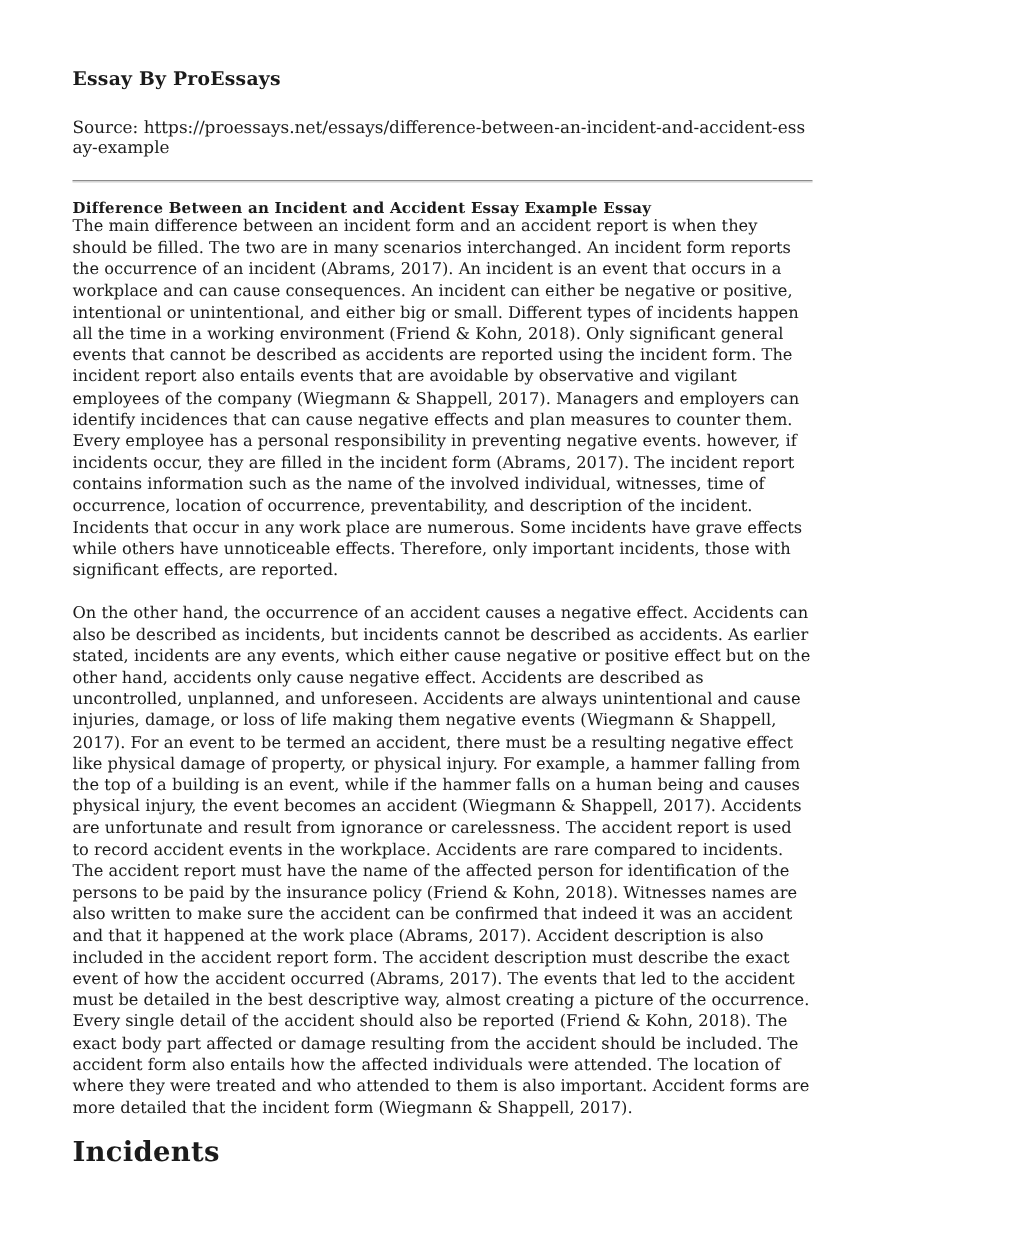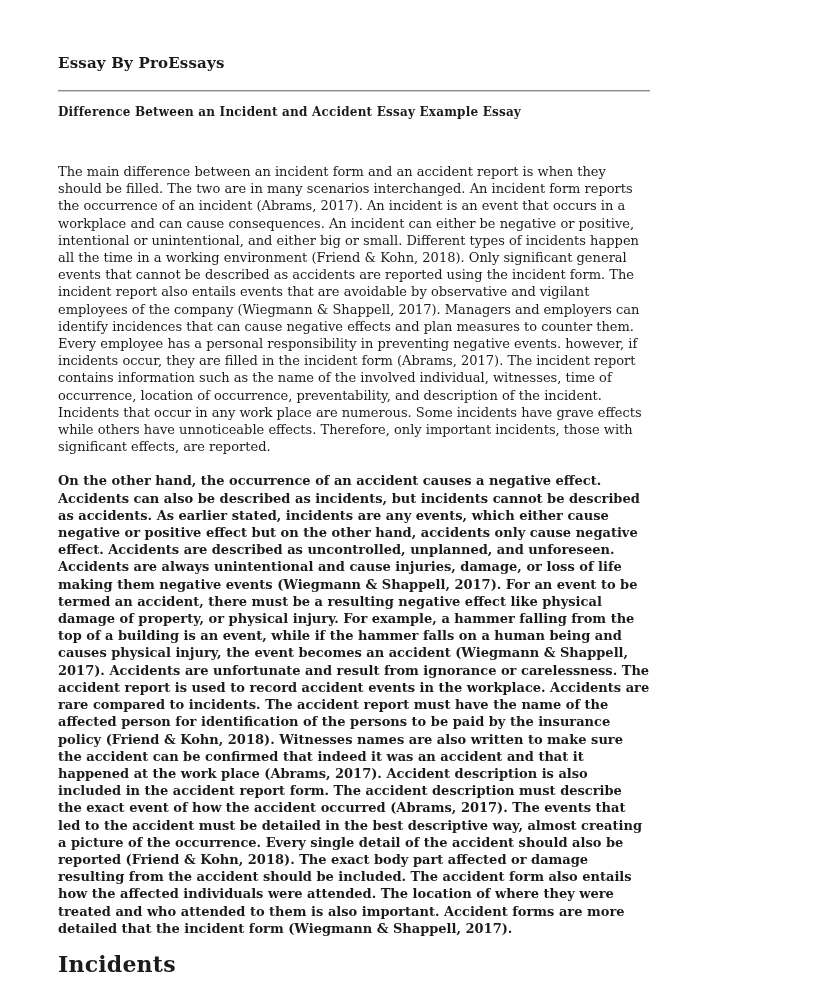--- a/index.html
+++ b/index.html
@@ -43,45 +43,46 @@
     font-size: 12px;
     font-weight: bold;
     letter-spacing: 0.2px;
   }
   .body-para {
     font-size: 13px;
     line-height: 17.2px;
     text-align: left;
   }
   .body-para.first {
-    margin-top: 44px;
   }
   .body-para.second {
     margin-top: 17px;
-    font-weight: bold;
   }
   .refs-heading {
     margin-top: 14px;
     font-size: 22px;
     font-weight: bold;
     letter-spacing: 0.2px;
   }
   .reference {
     margin-top: 20px;
     font-size: 13.5px;
     line-height: 17.2px;
   }
 </style>
 </head>
 <body>
 
 <div class="page">
 
   <div class="byline">Essay By ProEssays</div>
 
+  <div class="source">
+    <span class="src-label">Source: </span><span class="src-url">https://proessays.net/essays/difference-between-an-incident-and-accident-essay-example</span>
+  </div>
 
   <hr class="divider">
 
   <div class="doc-title">Difference Between an Incident and Accident Essay Example Essay</div>
 
   <p class="body-para first">The main difference between an incident form and an accident report is when they should be filled. The two are in many scenarios interchanged. An incident form reports the occurrence of an incident (Abrams, 2017). An incident is an event that occurs in a workplace and can cause consequences. An incident can either be negative or positive, intentional or unintentional, and either big or small. Different types of incidents happen all the time in a working environment (Friend &amp; Kohn, 2018). Only significant general events that cannot be described as accidents are reported using the incident form. The incident report also entails events that are avoidable by observative and vigilant employees of the company (Wiegmann &amp; Shappell, 2017). Managers and employers can identify incidences that can cause negative effects and plan measures to counter them. Every employee has a personal responsibility in preventing negative events. however, if incidents occur, they are filled in the incident form (Abrams, 2017). The incident report contains information such as the name of the involved individual, witnesses, time of occurrence, location of occurrence, preventability, and description of the incident. Incidents that occur in any work place are numerous. Some incidents have grave effects while others have unnoticeable effects. Therefore, only important incidents, those with significant effects, are reported.</p>
 
   <p class="body-para second">On the other hand, the occurrence of an accident causes a negative effect. Accidents can also be described as incidents, but incidents cannot be described as accidents. As earlier stated, incidents are any events, which either cause negative or positive effect but on the other hand, accidents only cause negative effect. Accidents are described as uncontrolled, unplanned, and unforeseen. Accidents are always unintentional and cause injuries, damage, or loss of life making them negative events (Wiegmann &amp; Shappell, 2017). For an event to be termed an accident, there must be a resulting negative effect like physical damage of property, or physical injury. For example, a hammer falling from the top of a building is an event, while if the hammer falls on a human being and causes physical injury, the event becomes an accident (Wiegmann &amp; Shappell, 2017). Accidents are unfortunate and result from ignorance or carelessness. The accident report is used to record accident events in the workplace. Accidents are rare compared to incidents. The accident report must have the name of the affected person for identification of the persons to be paid by the insurance policy (Friend &amp; Kohn, 2018). Witnesses names are also written to make sure the accident can be confirmed that indeed it was an accident and that it happened at the work place (Abrams, 2017). Accident description is also included in the accident report form. The accident description must describe the exact event of how the accident occurred (Abrams, 2017). The events that led to the accident must be detailed in the best descriptive way, almost creating a picture of the occurrence. Every single detail of the accident should also be reported (Friend &amp; Kohn, 2018). The exact body part affected or damage resulting from the accident should be included. The accident form also entails how the affected individuals were attended. The location of where they were treated and who attended to them is also important. Accident forms are more detailed that the incident form (Wiegmann &amp; Shappell, 2017).</p>
 
   <div class="refs-heading">Incidents</div>

